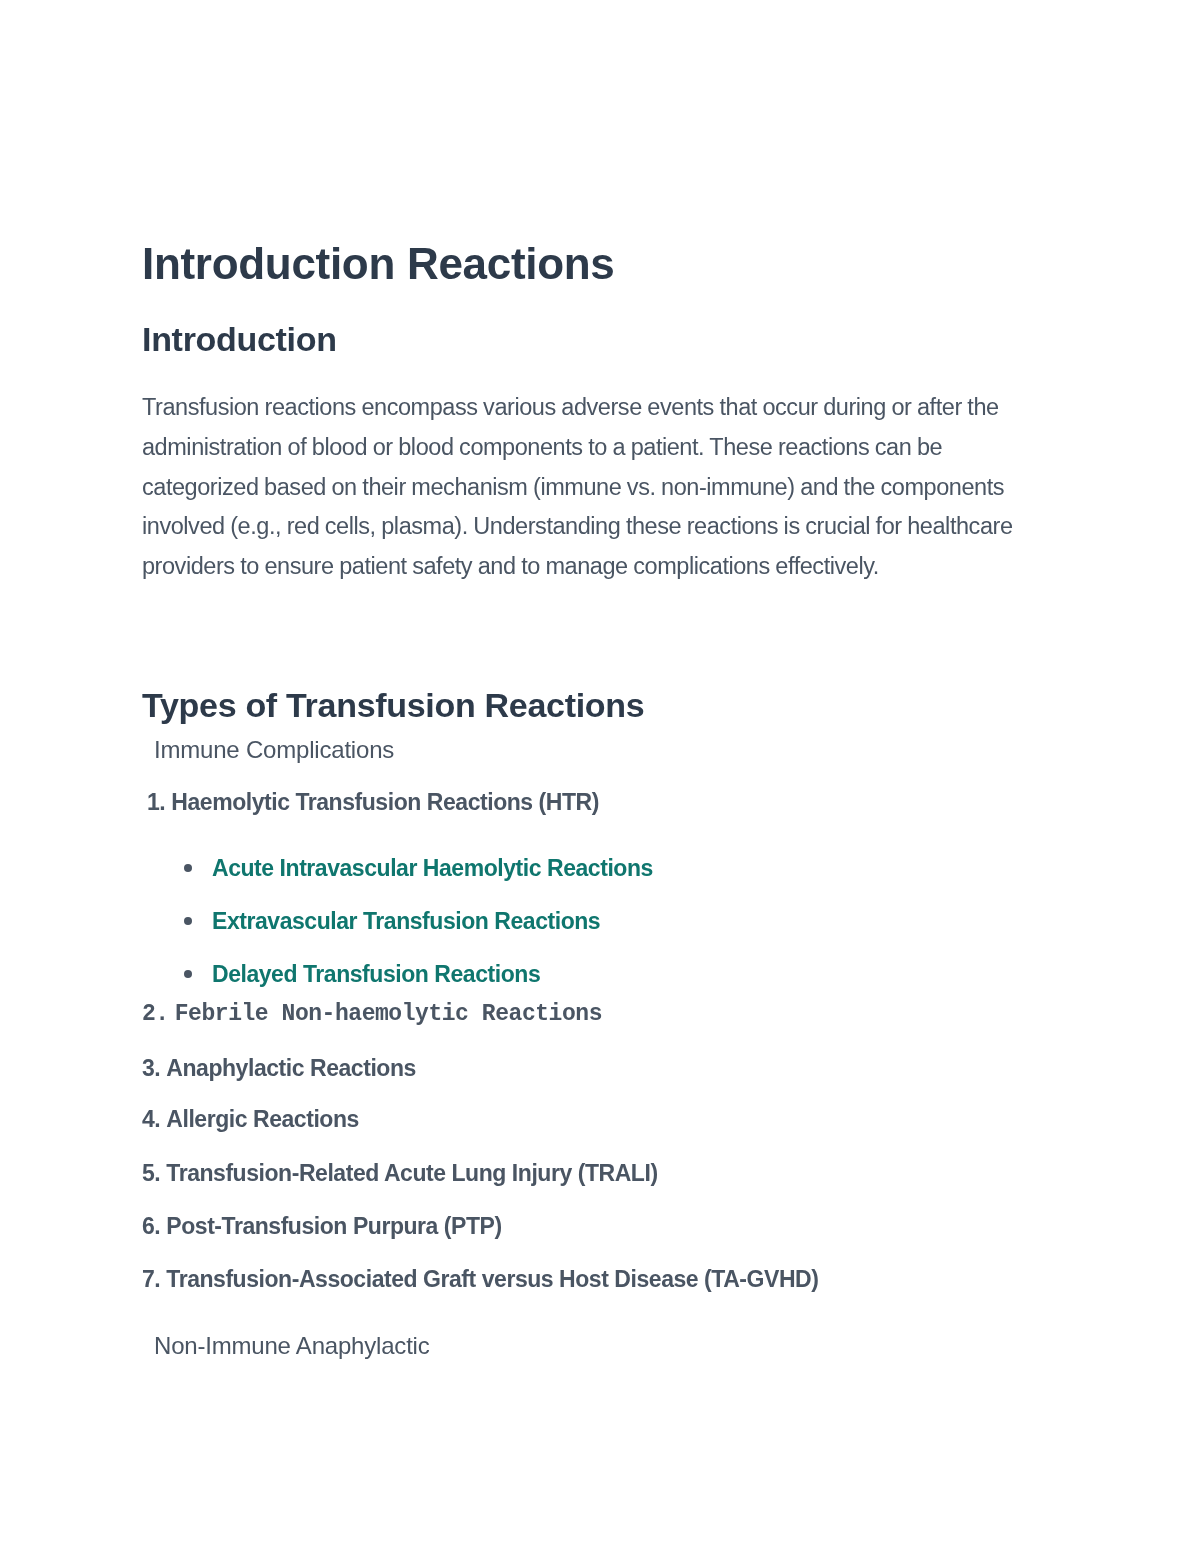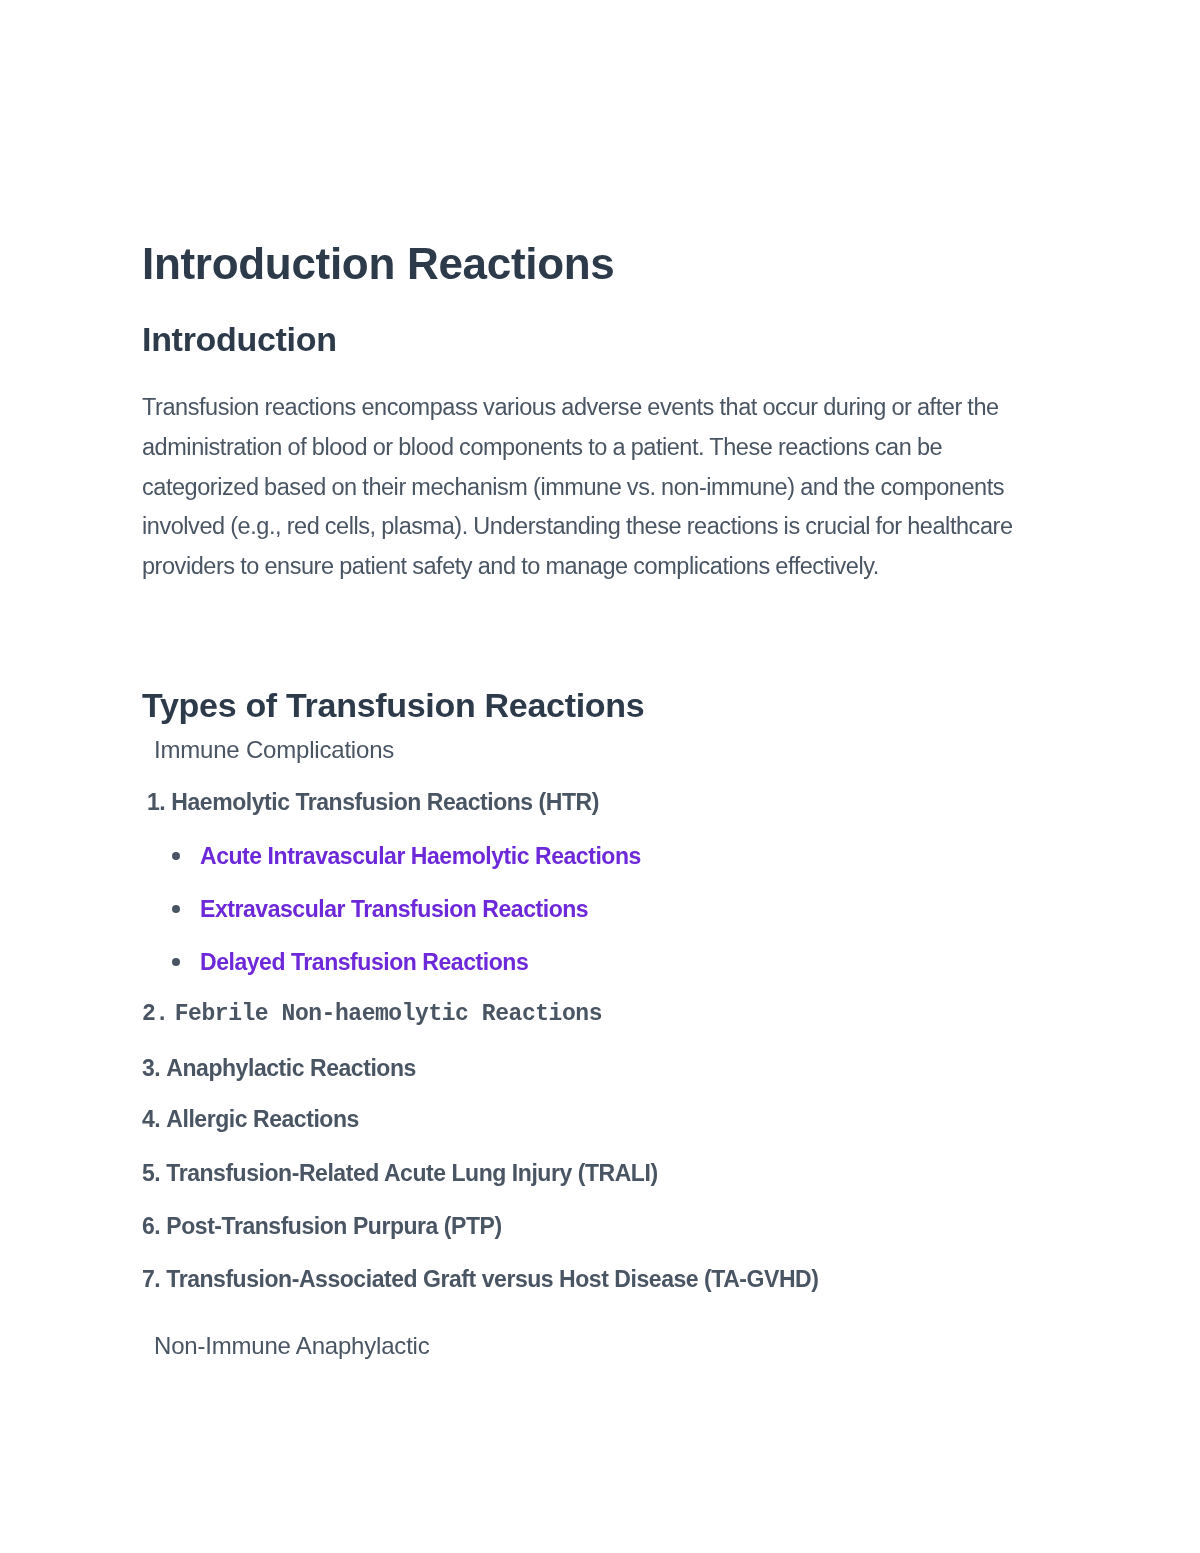--- a/index.html
+++ b/index.html
@@ -74,25 +74,25 @@
       letter-spacing: -0.45px;
       white-space: nowrap;
     }
     .item .num {
       display: inline-block;
       margin-right: 6px;
     }
     .sub {
       position: absolute;
       left: 30px;
-      margin: 0;
+      margin: 12px;
       font-size: 23px;
       line-height: 30px;
       font-weight: bold;
-      color: #6d28d9;
+      color: #0f766e;
       letter-spacing: -0.45px;
       white-space: nowrap;
     }
     .sub .bullet {
       display: inline-block;
       width: 8px;
       height: 8px;
       border-radius: 50%;
       background: #4a5563;
       margin-right: 20px;

